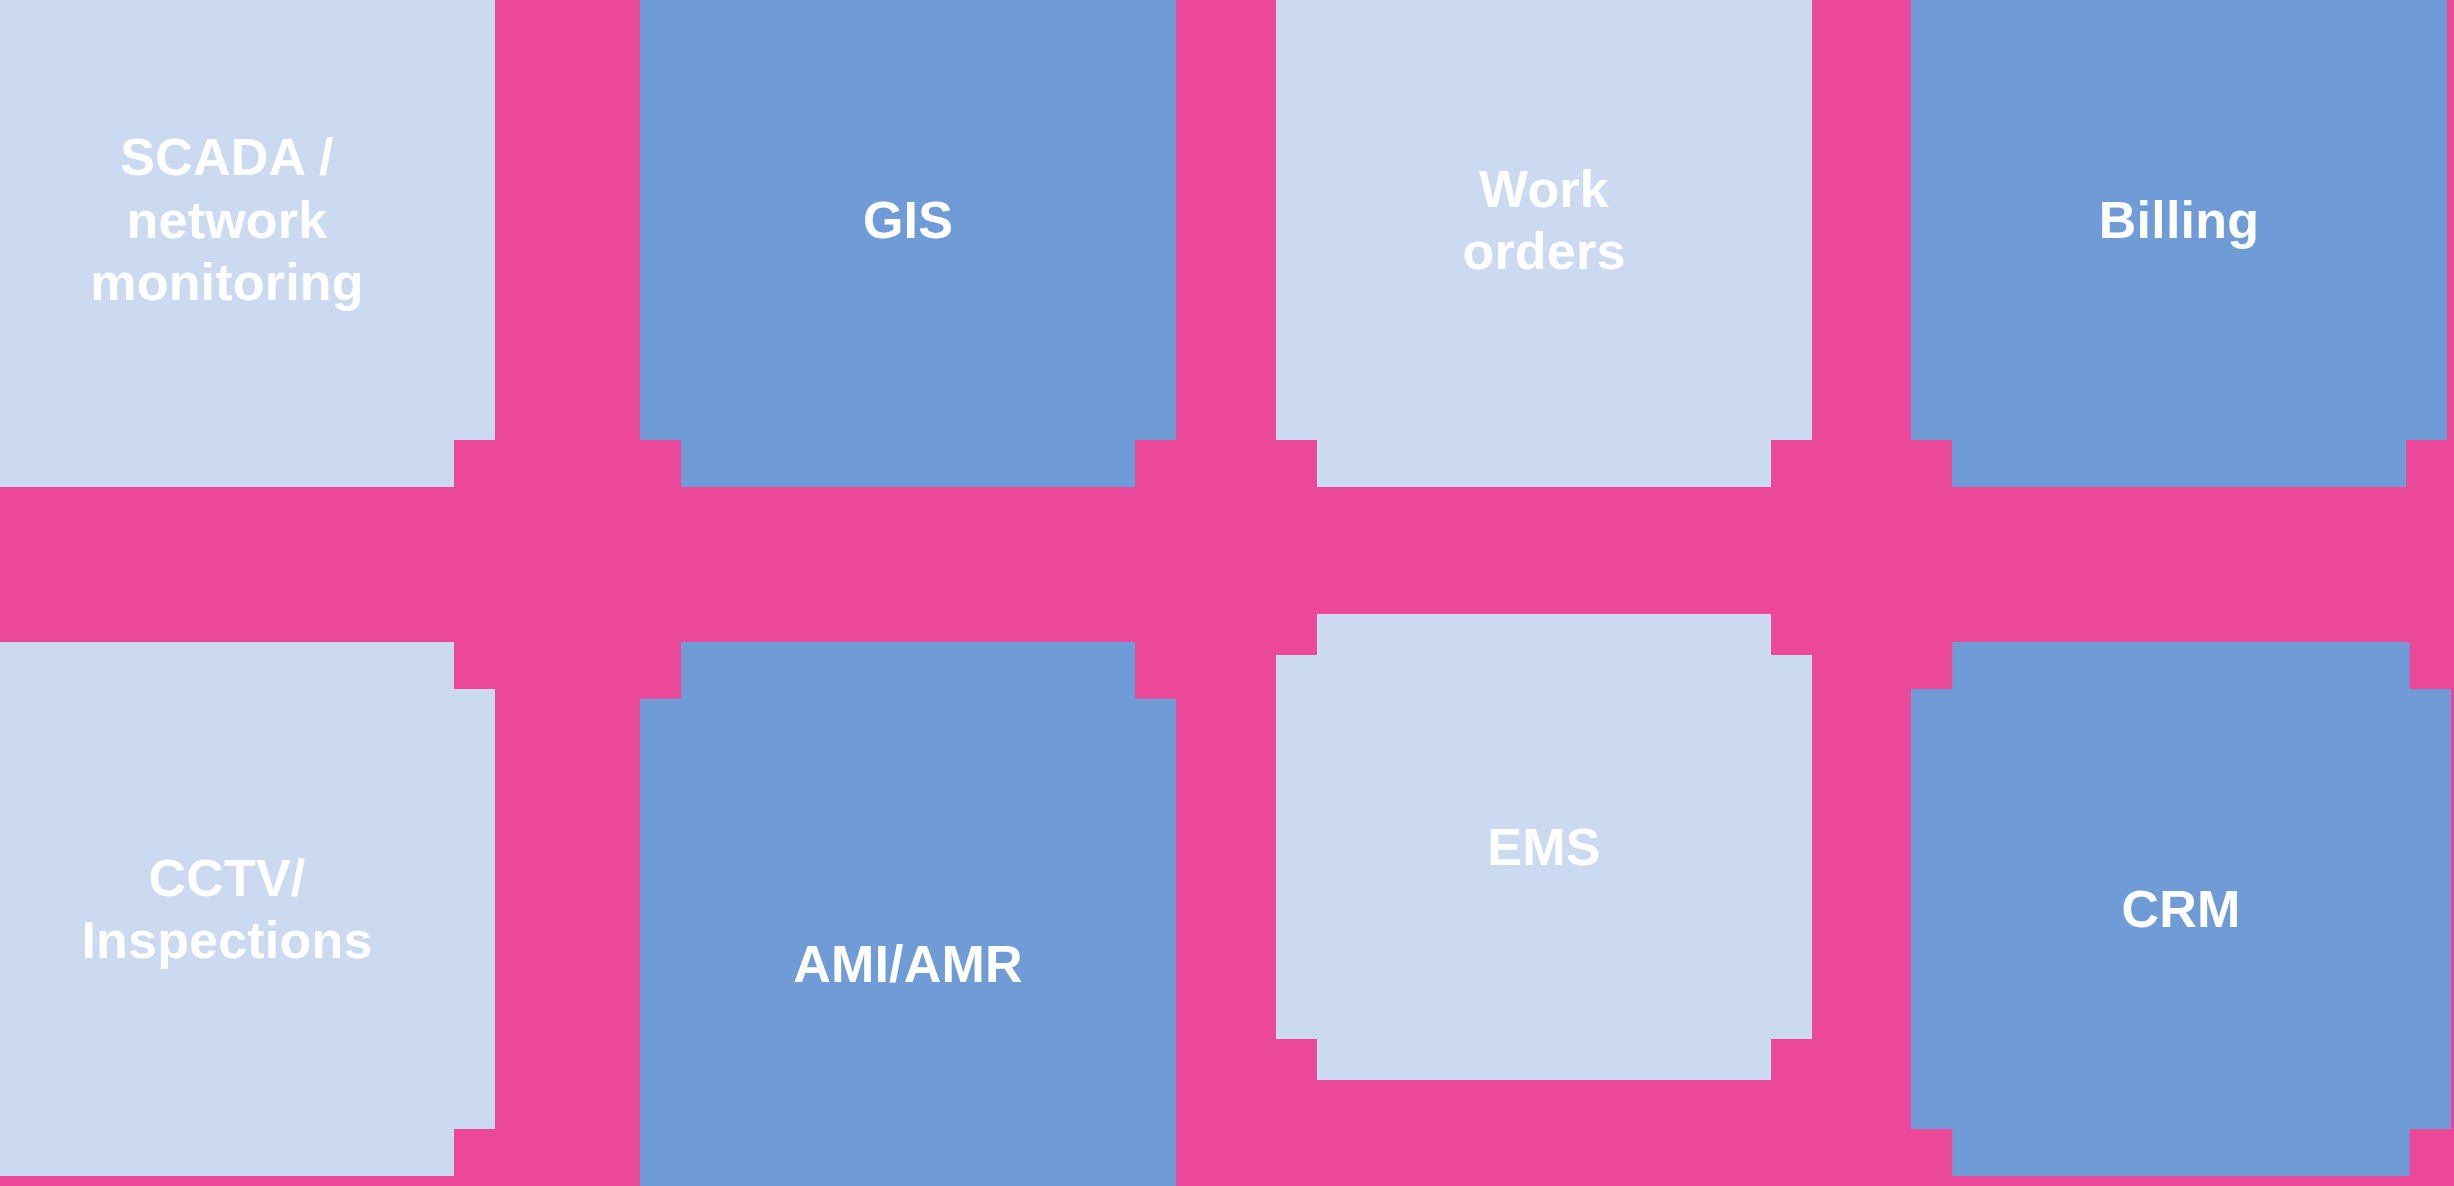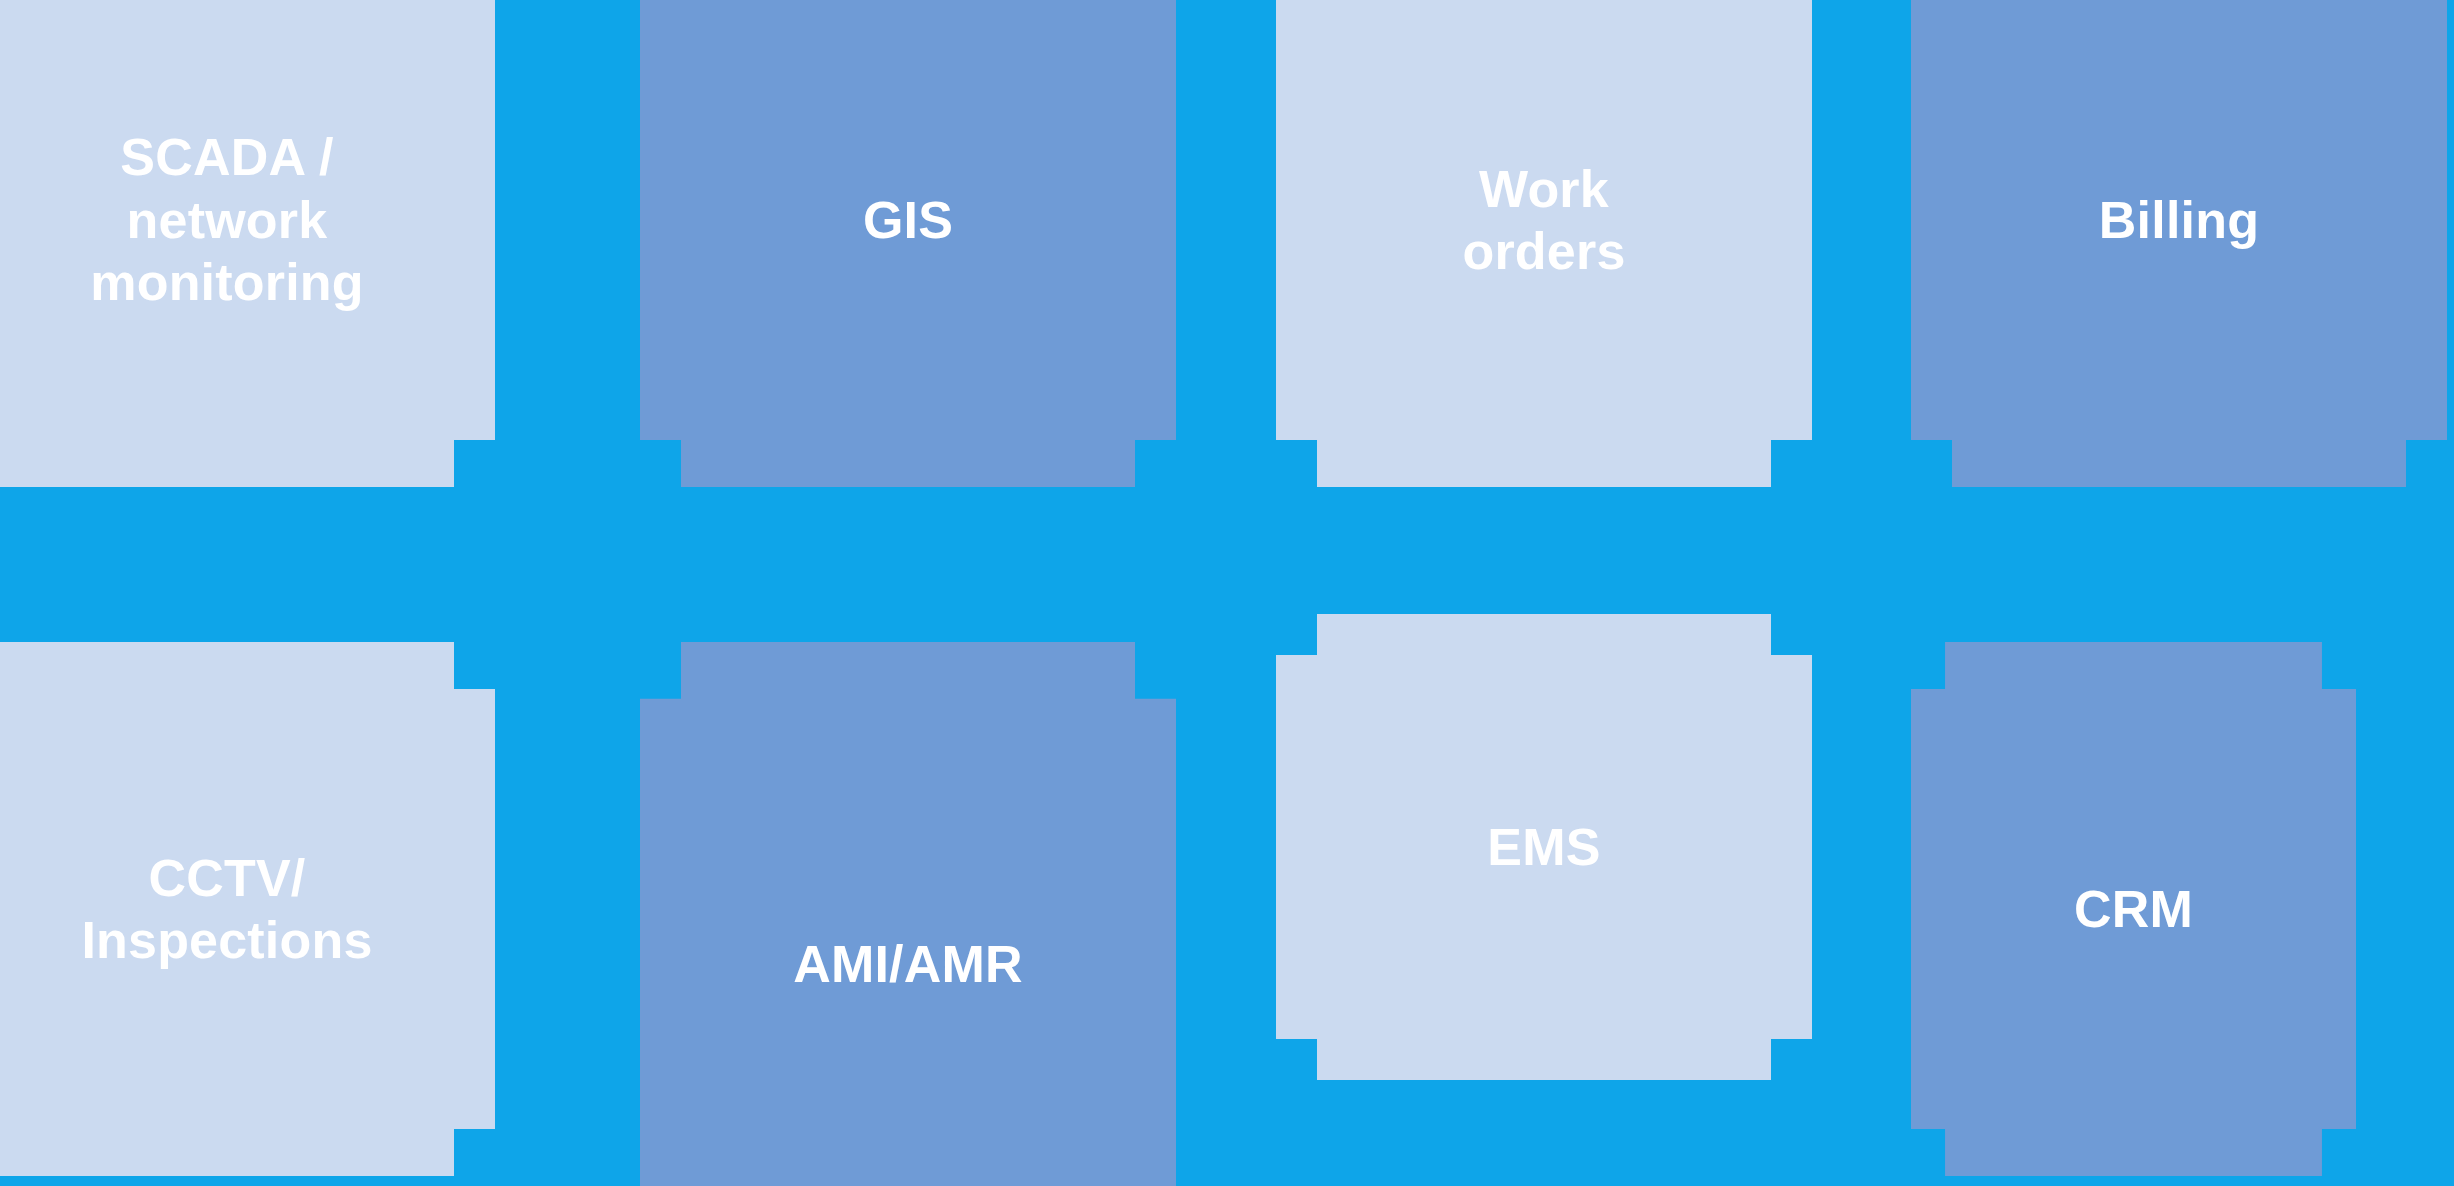--- a/index.html
+++ b/index.html
@@ -12,21 +12,21 @@
     width: 2454px;
     height: 1186px;
     overflow: hidden;
     font-family: "Liberation Sans", sans-serif;
   }
 
   #canvas {
     position: relative;
     width: 2454px;
     height: 1186px;
-    background: #0ea5e9;
+    background: #ec4899;
   }
 
   
   .card {
     position: absolute;
     display: flex;
     align-items: center;
     justify-content: center;
     box-sizing: border-box;
     
@@ -91,17 +91,17 @@
   </div>
 
   <div class="card dark" style="left:640px; top:642px; width:536px; height:644px;">
     <span class="card-label">AMI/AMR</span>
   </div>
 
   <div class="card light" style="left:1276px; top:614px; width:536px; height:466px;align-items:center;">
     <span class="card-label">EMS</span>
   </div>
 
-  <div class="card dark" style="left:1911px; top:642px; width:445px; height:534px;">
+  <div class="card dark" style="left:1911px; top:642px; width:540px; height:534px;">
     <span class="card-label">CRM</span>
   </div>
 
 </div>
 
 </body></html>

